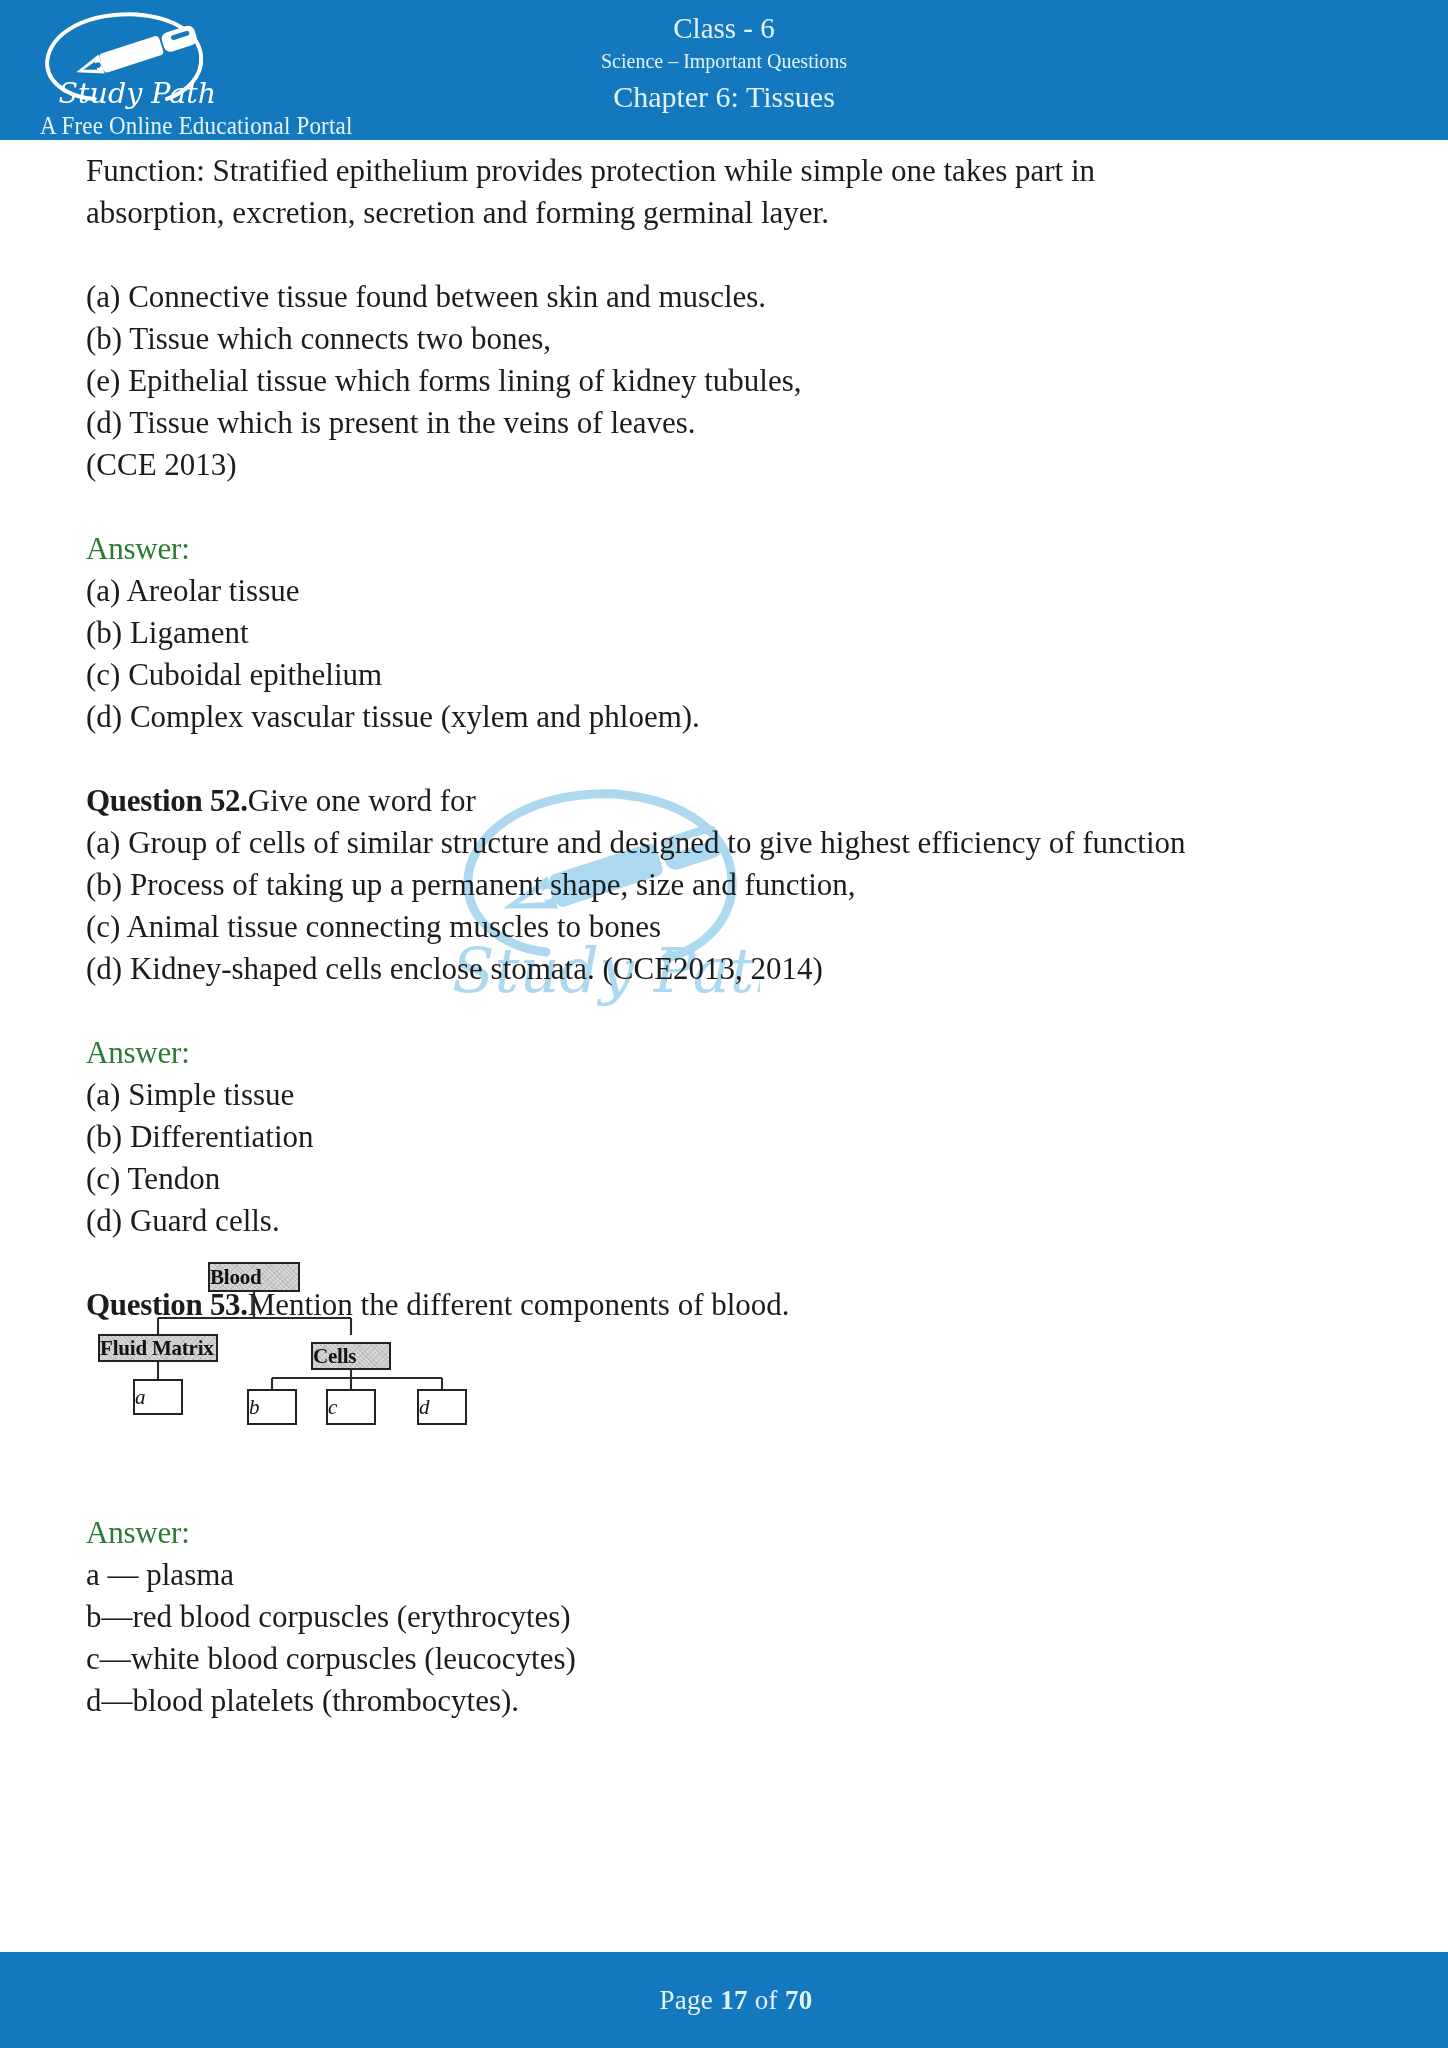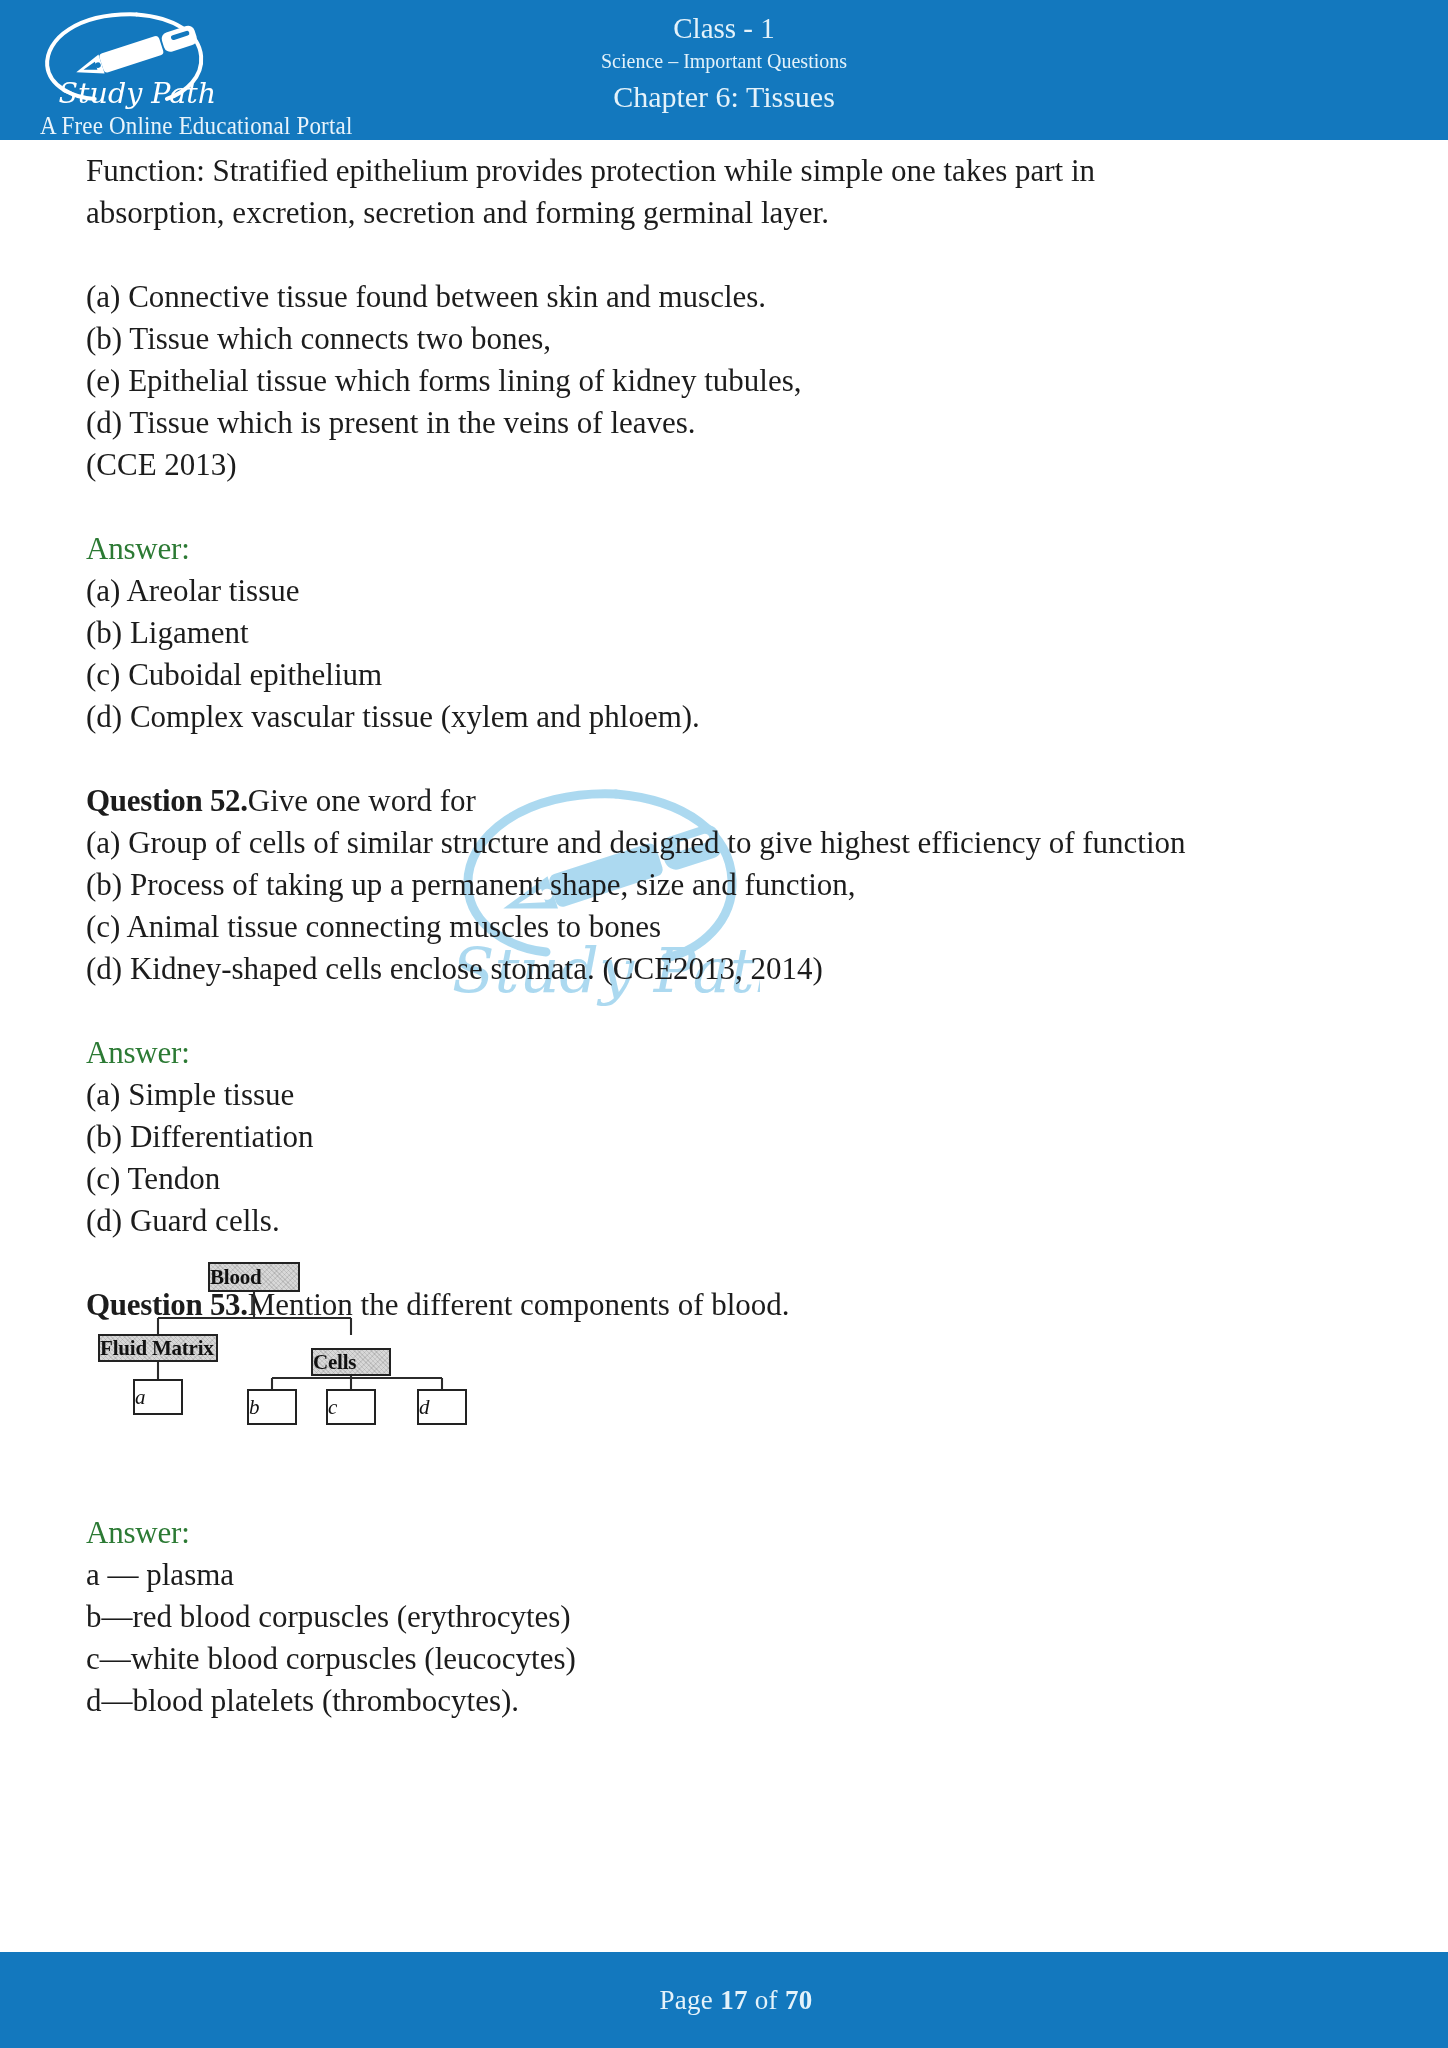--- a/index.html
+++ b/index.html
@@ -190,21 +190,21 @@
             <circle cx="68" cy="51.5" r="3" fill="#1378be"></circle>
           </g>
 
           <text x="28" y="101" font-family="'DejaVu Serif', serif" font-style="italic" font-size="30" fill="#ffffff">Study Path</text>
         </svg>
       </div>
       <div class="brand-tagline">A Free Online Educational Portal</div>
     </div>
 
     <div class="header-titles">
-      <div class="ht-1">Class - 1</div>
+      <div class="ht-1">Class - 6</div>
       <div class="ht-2">Science – Important Questions</div>
       <div class="ht-3">Chapter 6: Tissues</div>
     </div>
   </div>
 
   <div class="content">
 
     <div class="watermark">
       <svg viewBox="0 0 330 240" width="330" height="240">
         <g opacity="0.95">
@@ -299,21 +299,21 @@
       <div class="dg-box dg-shaded" style="left:122px; top:14px; width:92px; height:30px;">
         <span>Blood</span>
       </div>
 
       
       <div class="dg-box dg-shaded" style="left:12px; top:86px; width:120px; height:28px;">
         <span>Fluid Matrix</span>
       </div>
 
       
-      <div class="dg-box dg-shaded" style="left:225px; top:100px; width:80px; height:28px;">
+      <div class="dg-box dg-shaded" style="left:225px; top:94px; width:80px; height:28px;">
         <span>Cells</span>
       </div>
 
       
       <div class="dg-box dg-plain" style="left:47px; top:131px; width:50px; height:36px;">
         <span>a</span>
       </div>
       
       <div class="dg-box dg-plain" style="left:161px; top:141px; width:50px; height:36px;">
         <span>b</span>

